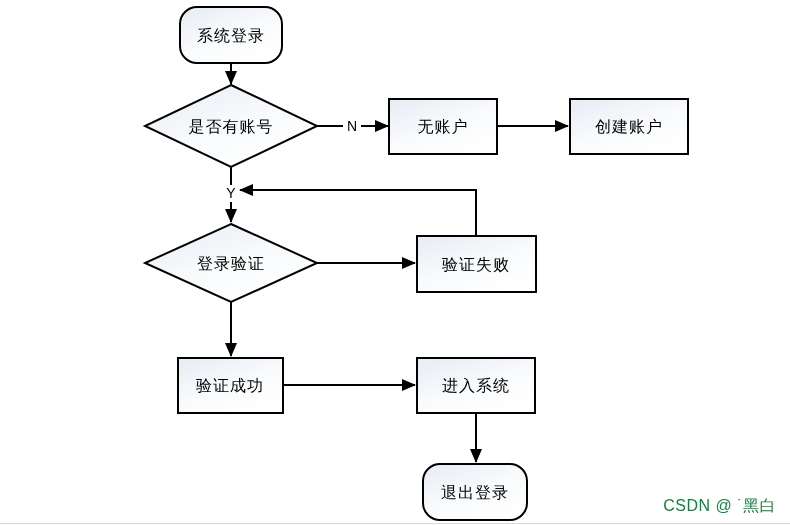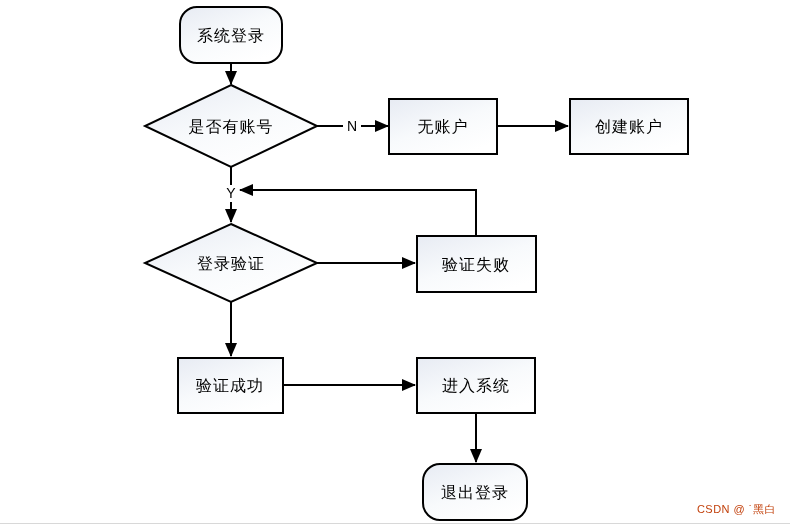--- a/index.html
+++ b/index.html
@@ -46,22 +46,22 @@
     fill: #000000;
     text-anchor: middle;
   }
   .label-mask {
     fill: #ffffff;
   }
   .watermark {
     position: absolute;
     right: 14px;
     bottom: 8px;
-    font-size: 11px;
-    color: #c2410c;
+    font-size: 16px;
+    color: #15803d;
     letter-spacing: 0.5px;
     white-space: nowrap;
     margin-top: 31px;
   }
   .bottom-rule {
     position: absolute;
     left: 0;
     right: 0;
     bottom: 1px;
     height: 1px;

